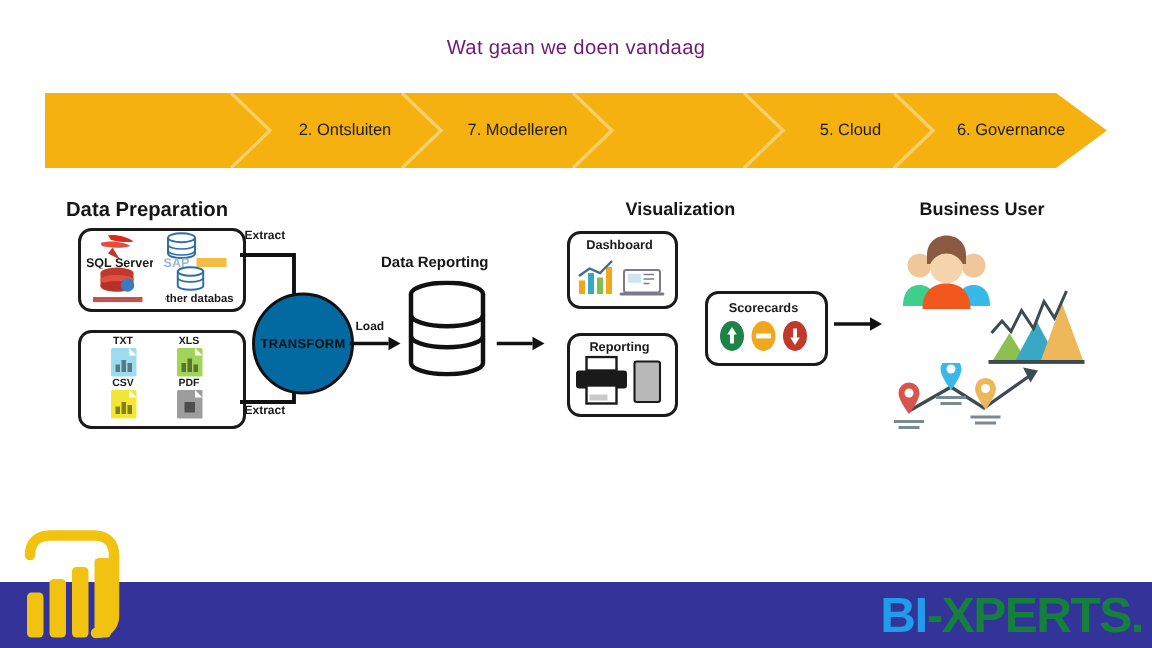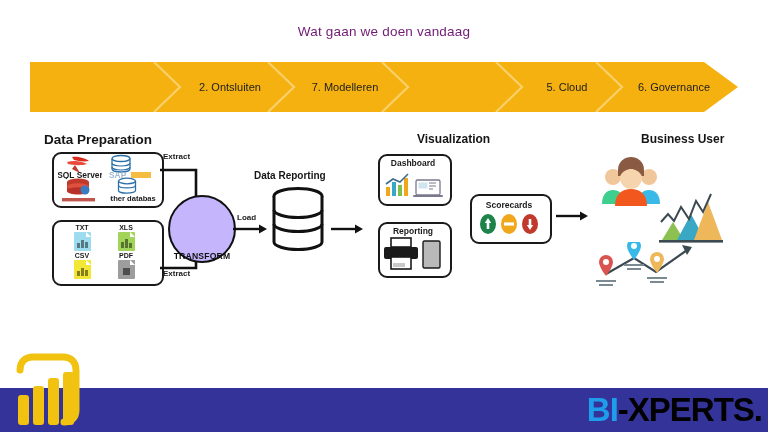--- a/index.html
+++ b/index.html
@@ -31,22 +31,22 @@
     position:absolute;border:2.2px solid #1a1a1a;border-radius:9px;background:#fff;
   }
   .mini-label{
     position:absolute;font-size:8.5px;font-weight:bold;color:#1a1a1a;
     text-align:center;white-space:nowrap;
   }
   .edge-label{
     position:absolute;font-size:8px;font-weight:bold;color:#1a1a1a;white-space:nowrap;
   }
   .circle-transform{
-    position:absolute;border:2.4px solid #111;border-radius:50%;background:#c4b5fd;
-    display:flex;align-items:flex-end;justify-content:center;
+    position:absolute;border:2.4px solid #111;border-radius:50%;background:#0369a1;
+    display:flex;align-items:center;justify-content:center;
     font-size:8.6px;font-weight:bold;color:#111;letter-spacing:.2px;
   }
   
   .fileicon{position:absolute;width:20px;}
   .fileicon .ftag{
     font-size:7px;font-weight:bold;color:#1a1a1a;text-align:center;line-height:8px;
   }
   .fileicon .fbody{
     width:17px;height:19px;margin:0 auto;border-radius:1px;position:relative;
   }
@@ -57,21 +57,21 @@
   .fbar{position:absolute;background:rgba(0,0,0,.45);}
   
   .footer-band{
     position:absolute;left:0;bottom:0;width:768px;height:44px;background:#333399;
   }
   .brand{
     position:absolute;right:6px;bottom:2px;font-size:33px;font-weight:bold;
     letter-spacing:-1px;line-height:40px;font-family:"Liberation Sans", sans-serif;
   }
   .brand .bi{color:#1f9cea;}
-  .brand .xp{color:#000000;}
+  .brand .xp{color:#15803d;}
   .pbi-logo{position:absolute;left:8px;bottom:2px;width:86px;height:82px;}
 </style>
 </head>
 <body>
 
 <div class="slide-title">Wat gaan we doen vandaag</div>
 
 <div class="chevron-bar">
   <svg width="708" height="50" viewBox="0 0 708 50">
     <path d="M0,0 L674,0 L708,25 L674,50 L0,50 Z" fill="#F5B110"></path>
@@ -232,21 +232,21 @@
       <ellipse cx="52" cy="11" rx="8" ry="10" fill="#c0392b"></ellipse>
       <path d="M52,17 L48.8,12 L50.7,12 L50.7,6 L53.3,6 L53.3,12 L55.2,12 Z" fill="#fff"></path>
     </g>
   </svg>
 
   <svg style="position:absolute;left:556px;top:88px;" width="34" height="12" viewBox="0 0 34 12">
     <path d="M0,6 L24,6" stroke="#111" stroke-width="2.4"></path>
     <path d="M24,1.5 L32,6 L24,10.5 Z" fill="#111"></path>
   </svg>
 
-  <div class="sec-title" style="left:613px;top:10px;font-size:12px;margin-left:28px;">Business User</div>
+  <div class="sec-title" style="left:613px;top:10px;font-size:12px;">Business User</div>
 
   <svg style="position:absolute;left:600px;top:32px;" width="64" height="54" viewBox="0 0 64 54">
     <circle cx="13" cy="23" r="8" fill="#f0c79a"></circle>
     <path d="M2,50 C2,40 7,36 13,36 C19,36 24,40 24,50 Z" fill="#3ecf8e"></path>
     <circle cx="49" cy="23" r="8" fill="#f0c79a"></circle>
     <path d="M38,50 C38,40 43,36 49,36 C55,36 60,40 60,50 Z" fill="#39b9e8"></path>
     <path d="M18,16 C18,7 25,3 31,3 C37,3 44,7 44,16 L44,22 L18,22 Z" fill="#8a5a42"></path>
     <circle cx="31" cy="24" r="11" fill="#f6d5ae"></circle>
     <path d="M20,22 C20,13 25,9 31,9 C37,9 42,13 42,22 C39,17 35,15 31,15 C27,15 23,17 20,22 Z" fill="#8a5a42"></path>
     <path d="M15,52 C15,40 22,35 31,35 C40,35 47,40 47,52 Z" fill="#f2581e"></path>

